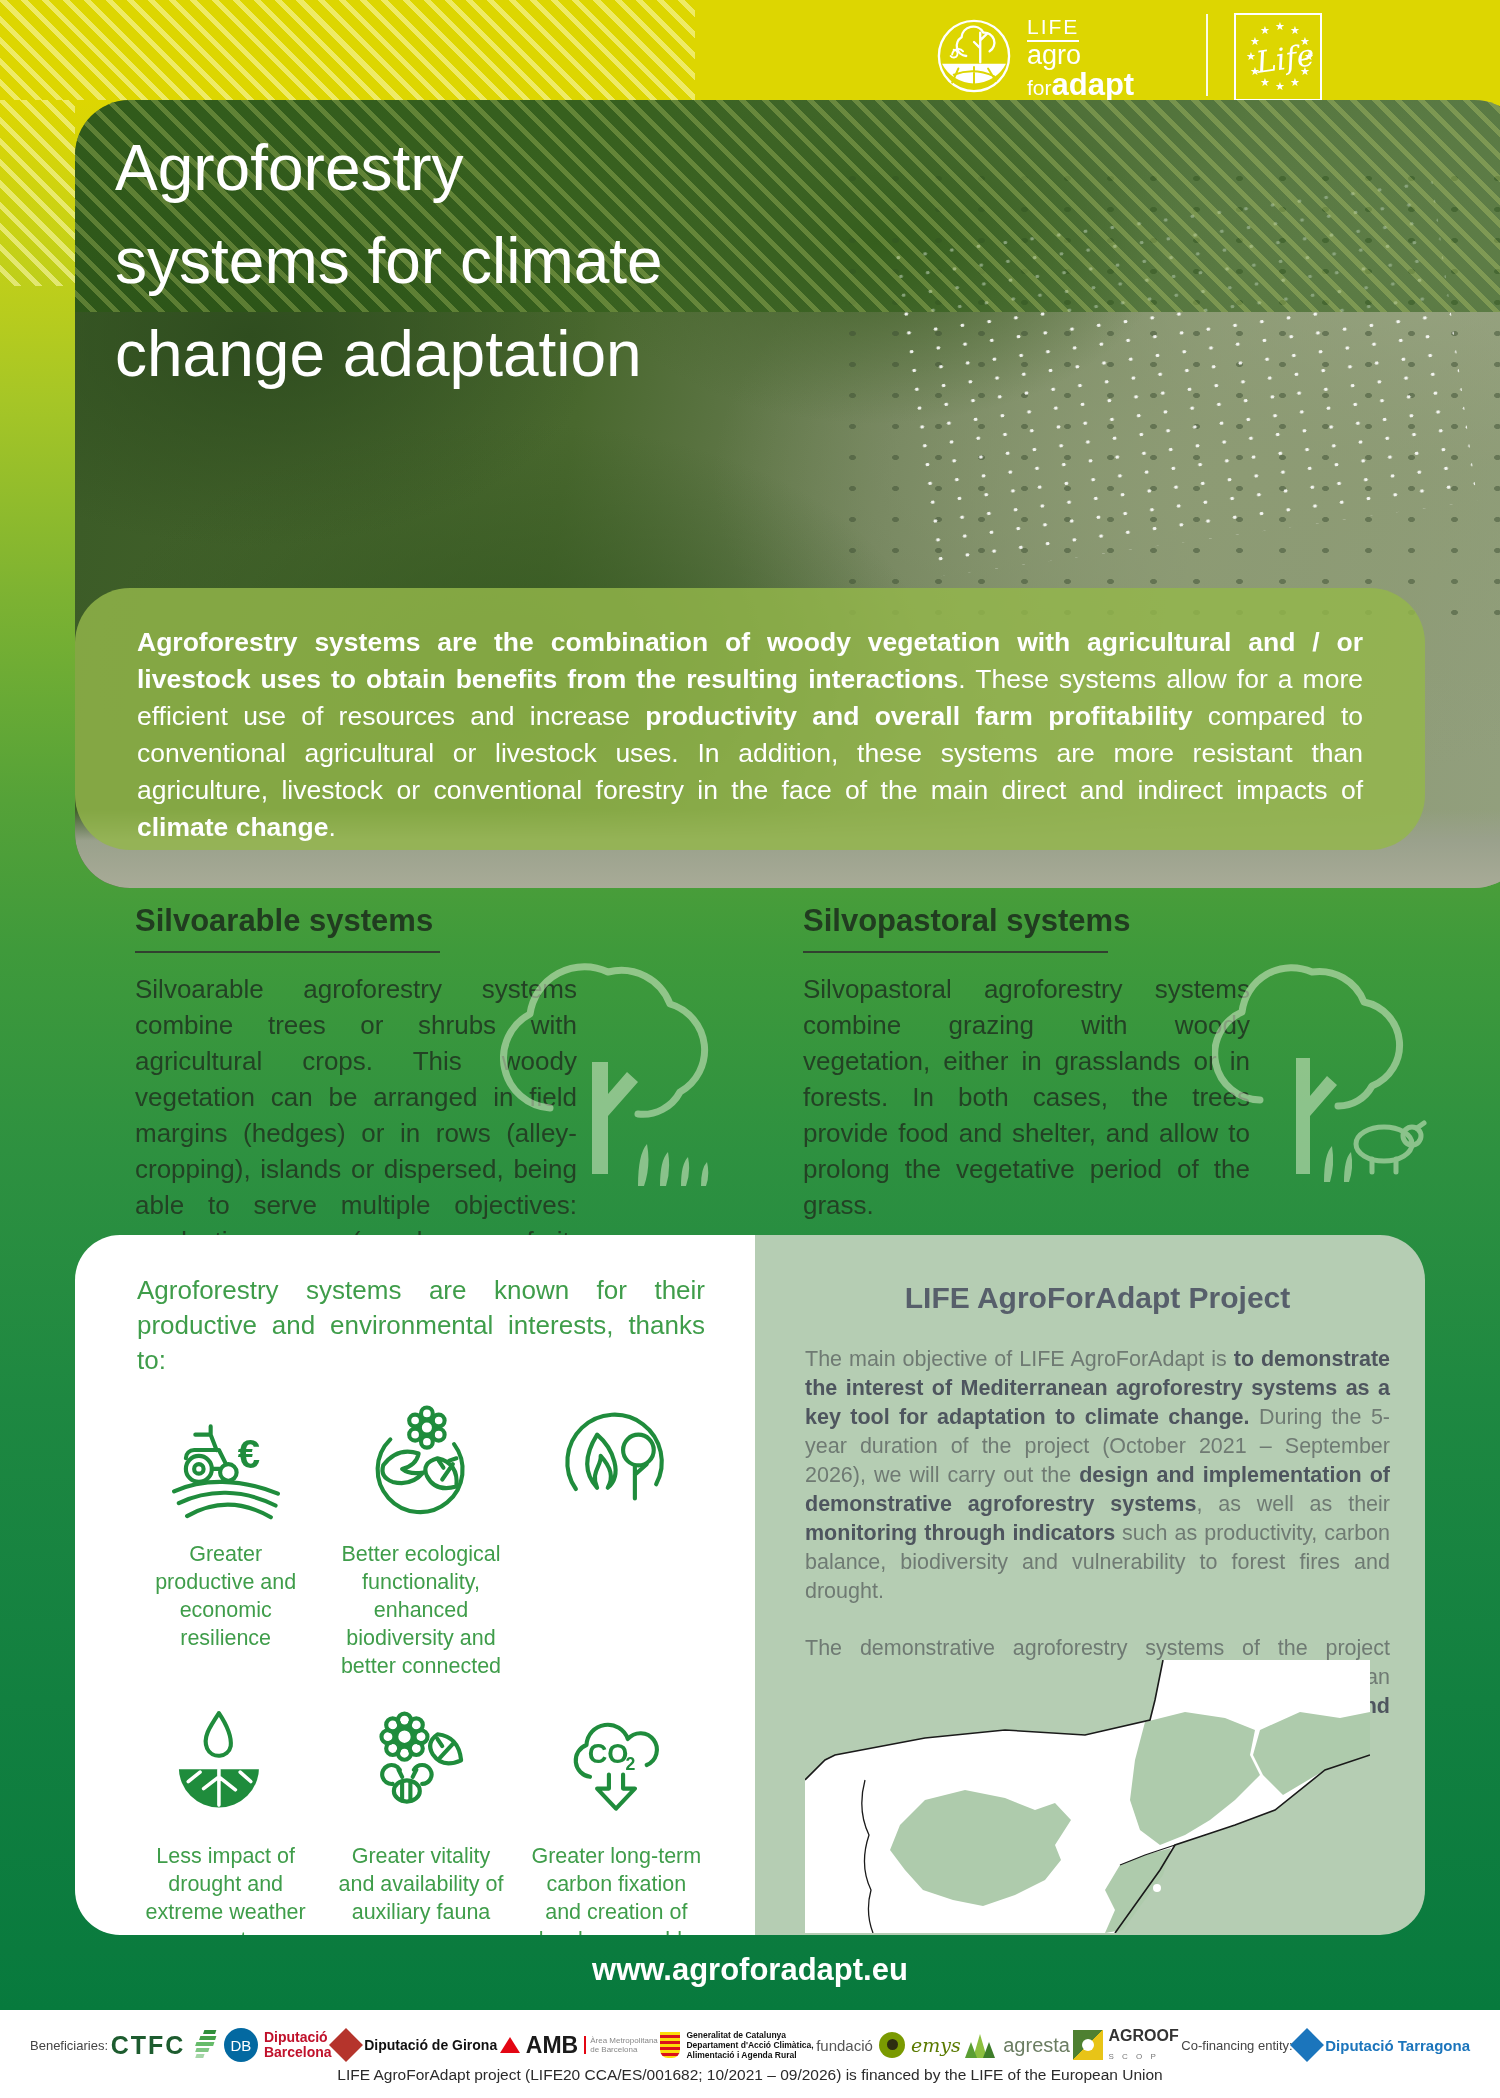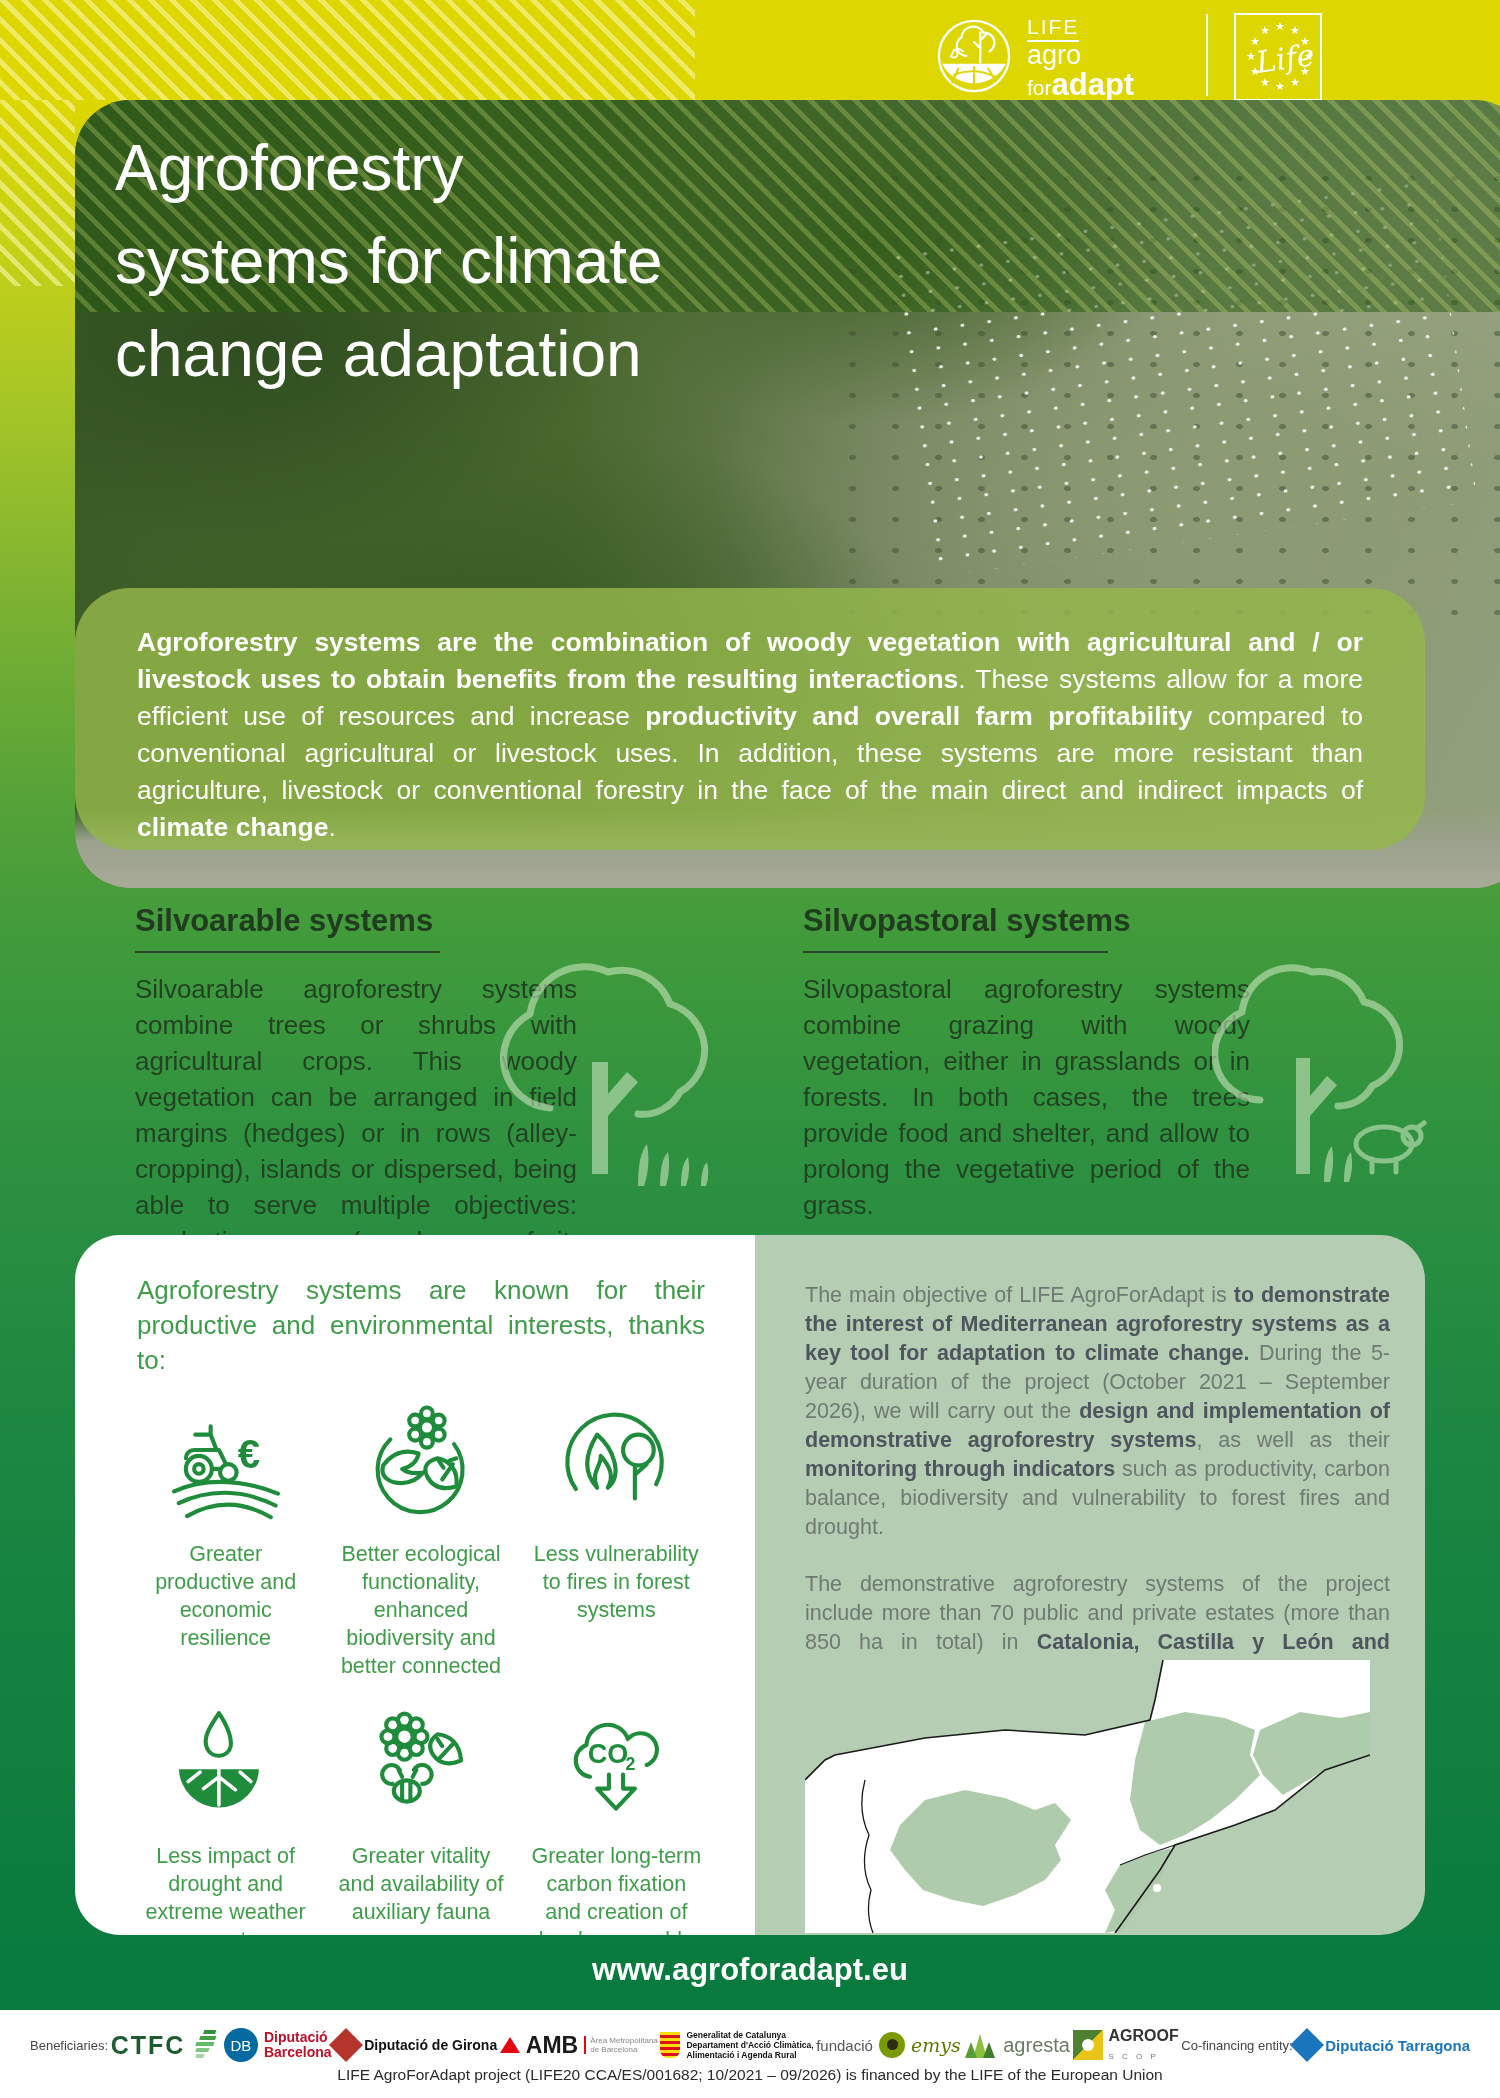--- a/index.html
+++ b/index.html
@@ -222,21 +222,20 @@
       </div>
       <div class="cell">
         <span>
           <svg width="118" height="118" viewBox="0 0 100 100" fill="none" stroke="#1f8c3c" stroke-width="3.5" stroke-linecap="round" stroke-linejoin="round">
             <path d="M16 72 A40 40 0 1 1 84 68"></path>
             <path d="M34 26 C24 42 22 58 34 71 C28 58 38 52 37 44 C46 54 48 62 43 71 C56 60 48 38 34 26 Z"></path>
             <circle cx="69" cy="39" r="13"></circle>
             <path d="M66 80 V52 M66 60 l10 -9"></path>
           </svg>
         </span>
-        <span class="cap">Less vulnerability to fires in forest systems</span>
       </div>
       <div class="cell row2">
         <span>
           <svg width="118" height="118" viewBox="0 0 100 100" fill="none" stroke="#1f8c3c" stroke-width="3.5" stroke-linecap="round" stroke-linejoin="round">
             <path d="M44 6 C36 18 30 27 34 36 C38 45 52 44 54 34 C55 25 50 15 44 6 Z"></path>
             <path d="M10 52 a34 34 0 0 0 68 0 z" fill="#1f8c3c" stroke="none"></path>
             <path d="M10 52 h68 M44 54 v30 M44 60 l-13 10 M44 60 l14 11 M28 56 l-10 8 M62 56 l9 8" stroke="#fff" stroke-width="3"></path>
           </svg>
         </span>
         <span class="cap">Less impact of drought and extreme weather events</span>
@@ -268,20 +267,21 @@
             <text x="26" y="48" font-size="23" font-weight="bold" fill="#1f8c3c" stroke="none">CO</text>
             <text x="58" y="54" font-size="15" font-weight="bold" fill="#1f8c3c" stroke="none">2</text>
             <path d="M44 58 v12 h-10 l16 17 16 -17 h-10 v-12"></path>
           </svg>
         </span>
         <span class="cap">Greater long-term carbon fixation and creation of local, renewable and sustainable bioeconomic resources</span>
       </div>
     </div>
   </div>
   <div class="project">
+    <h3 class="project-title">LIFE AgroForAdapt Project</h3>
     <p class="proj-p"><span>The main objective of LIFE AgroForAdapt is </span><span class="b">to demonstrate the interest of Mediterranean agroforestry systems as a key tool for adaptation to climate change.</span><span> During the 5-year duration of the project (October 2021 – September 2026), we will carry out the </span><span class="b">design and implementation of demonstrative agroforestry systems</span><span>, as well as their </span><span class="b">monitoring through indicators</span><span> such as productivity, carbon balance, biodiversity and vulnerability to forest fires and drought.</span></p>
     <p class="proj-p"><span>The demonstrative agroforestry systems of the project include more than 70 public and private estates (more than 850 ha in total) in </span><span class="b">Catalonia, Castilla y León and Mediterranean France.</span></p>
     <div class="map-wrap">
       <svg width="565" height="273" viewBox="0 0 565 273">
         <rect x="0" y="0" width="565" height="273" fill="#ffffff"></rect>
         <path d="M0 0 H358 L350 40 345 60 280 75 200 70 120 78 30 95 20 100 0 120 Z" fill="#b5cdb3"></path>
         <path d="M565 95 V273 H310 L330 245 355 210 370 185 400 175 430 165 470 150 520 110 Z" fill="#b5cdb3"></path>
         <path d="M95 165 L120 140 160 130 200 138 230 150 250 143 266 160 250 185 256 200 240 220 210 235 178 246 148 240 118 230 100 210 85 190 Z" fill="#aecbac"></path>
         <path d="M300 273 L310 250 300 230 315 205 340 195 366 188 358 215 336 245 318 270 Z" fill="#aecbac"></path>
         <path d="M340 62 L380 52 420 58 450 70 445 95 455 115 430 140 405 160 380 175 355 185 335 170 325 140 330 100 Z" fill="#aecbac"></path>

